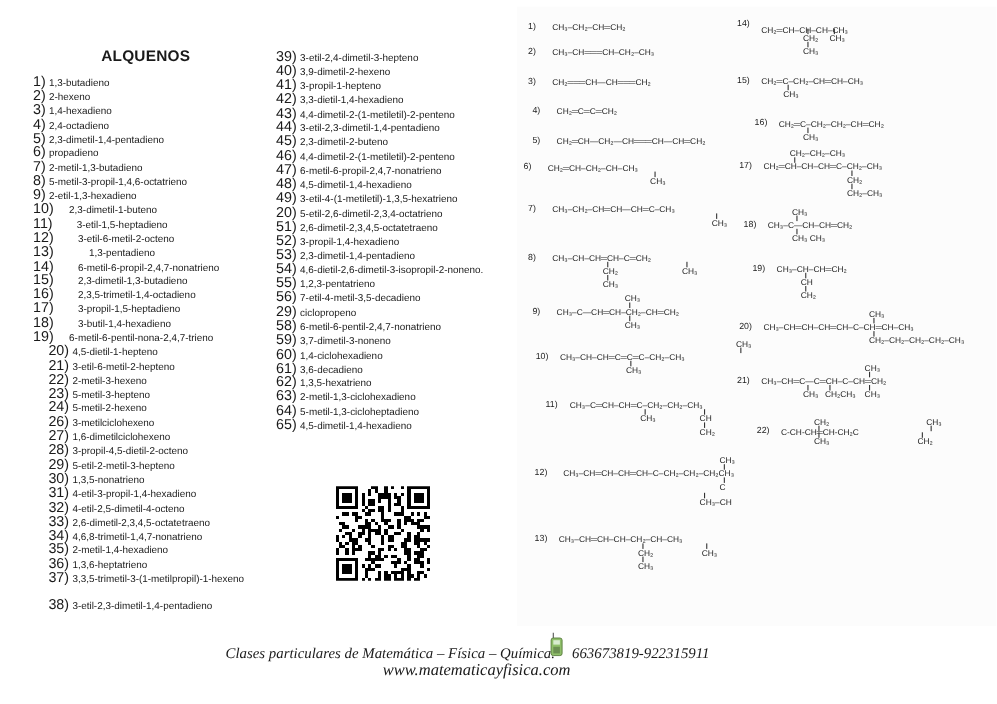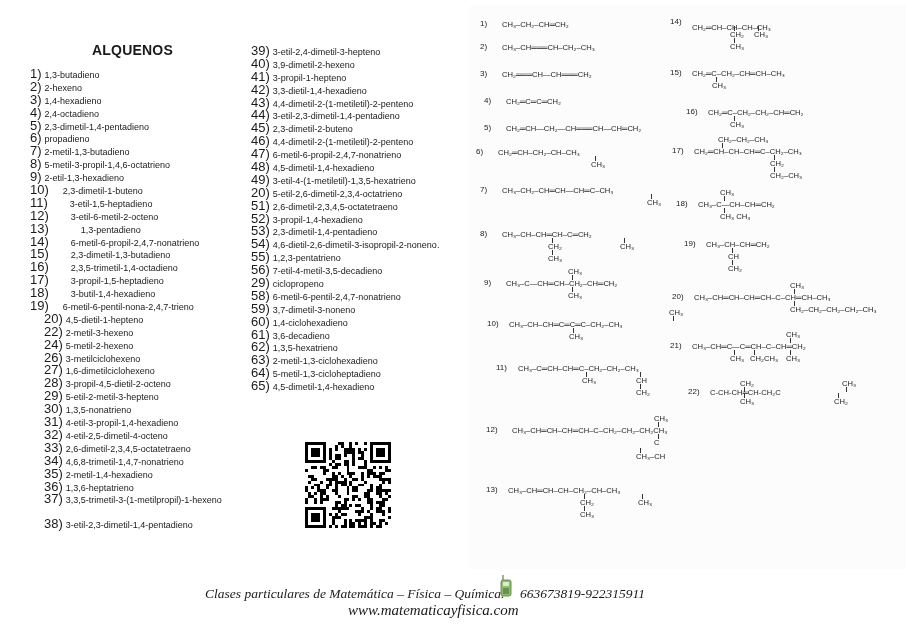--- a/index.html
+++ b/index.html
@@ -41,21 +41,23 @@
     <li><span class="n">11)</span><span class="t" style="margin-left: 22px;">3-etil-1,5-heptadieno</span></li>
     <li><span class="n">12)</span><span class="t" style="margin-left: 22px;">3-etil-6-metil-2-octeno</span></li>
     <li><span class="n">13)</span><span class="t" style="margin-left: 32px; text-align: right;">1,3-pentadieno</span></li>
     <li><span class="n">14)</span><span class="t" style="margin-left: 22px;">6-metil-6-propil-2,4,7-nonatrieno</span></li>
     <li><span class="n">15)</span><span class="t" style="margin-left: 22px;">2,3-dimetil-1,3-butadieno</span></li>
     <li><span class="n">16)</span><span class="t" style="margin-left: 22px;">2,3,5-trimetil-1,4-octadieno</span></li>
     <li><span class="n">17)</span><span class="t" style="margin-left: 22px;">3-propil-1,5-heptadieno</span></li>
     <li><span class="n">18)</span><span class="t" style="margin-left: 22px;">3-butil-1,4-hexadieno</span></li>
     <li><span class="n">19)</span><span class="t" style="margin-left: 14px;">6-metil-6-pentil-nona-2,4,7-trieno</span></li>
     <li style="padding-left: 14px;"><span class="n">20)</span><span class="t">4,5-dietil-1-hepteno</span></li>
+    <li style="padding-left: 14px;"><span class="n">21)</span><span class="t">3-etil-6-metil-2-hepteno</span></li>
     <li style="padding-left: 14px;"><span class="n">22)</span><span class="t">2-metil-3-hexeno</span></li>
+    <li style="padding-left: 14px;"><span class="n">23)</span><span class="t">5-metil-3-hepteno</span></li>
     <li style="padding-left: 14px;"><span class="n">24)</span><span class="t">5-metil-2-hexeno</span></li>
     <li style="padding-left: 14px;"><span class="n">26)</span><span class="t">3-metilciclohexeno</span></li>
     <li style="padding-left: 14px;"><span class="n">27)</span><span class="t">1,6-dimetilciclohexeno</span></li>
     <li style="padding-left: 14px;"><span class="n">28)</span><span class="t">3-propil-4,5-dietil-2-octeno</span></li>
     <li style="padding-left: 14px;"><span class="n">29)</span><span class="t">5-etil-2-metil-3-hepteno</span></li>
     <li style="padding-left: 14px;"><span class="n">30)</span><span class="t">1,3,5-nonatrieno</span></li>
     <li style="padding-left: 14px;"><span class="n">31)</span><span class="t">4-etil-3-propil-1,4-hexadieno</span></li>
     <li style="padding-left: 14px;"><span class="n">32)</span><span class="t">4-etil-2,5-dimetil-4-octeno</span></li>
     <li style="padding-left: 14px;"><span class="n">33)</span><span class="t">2,6-dimetil-2,3,4,5-octatetraeno</span></li>
     <li style="padding-left: 14px;"><span class="n">34)</span><span class="t">4,6,8-trimetil-1,4,7-nonatrieno</span></li>

